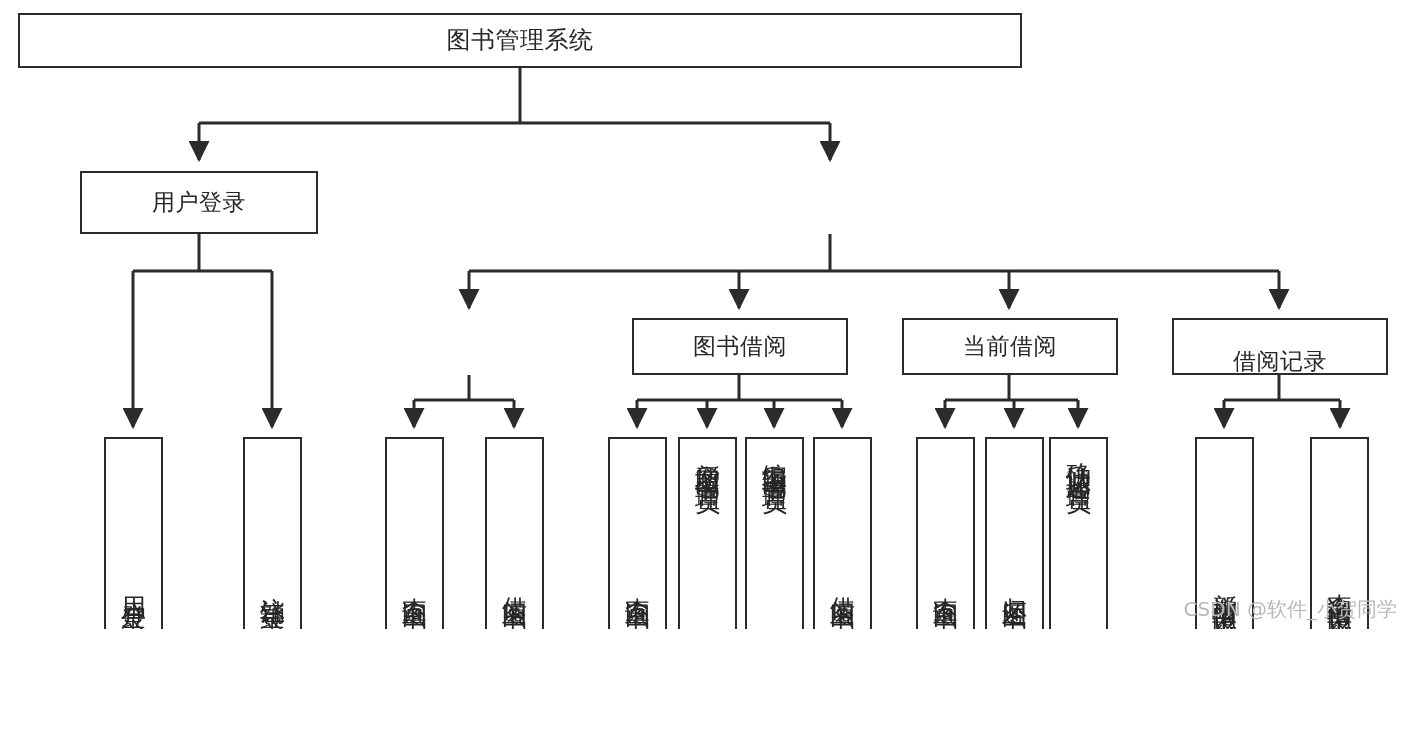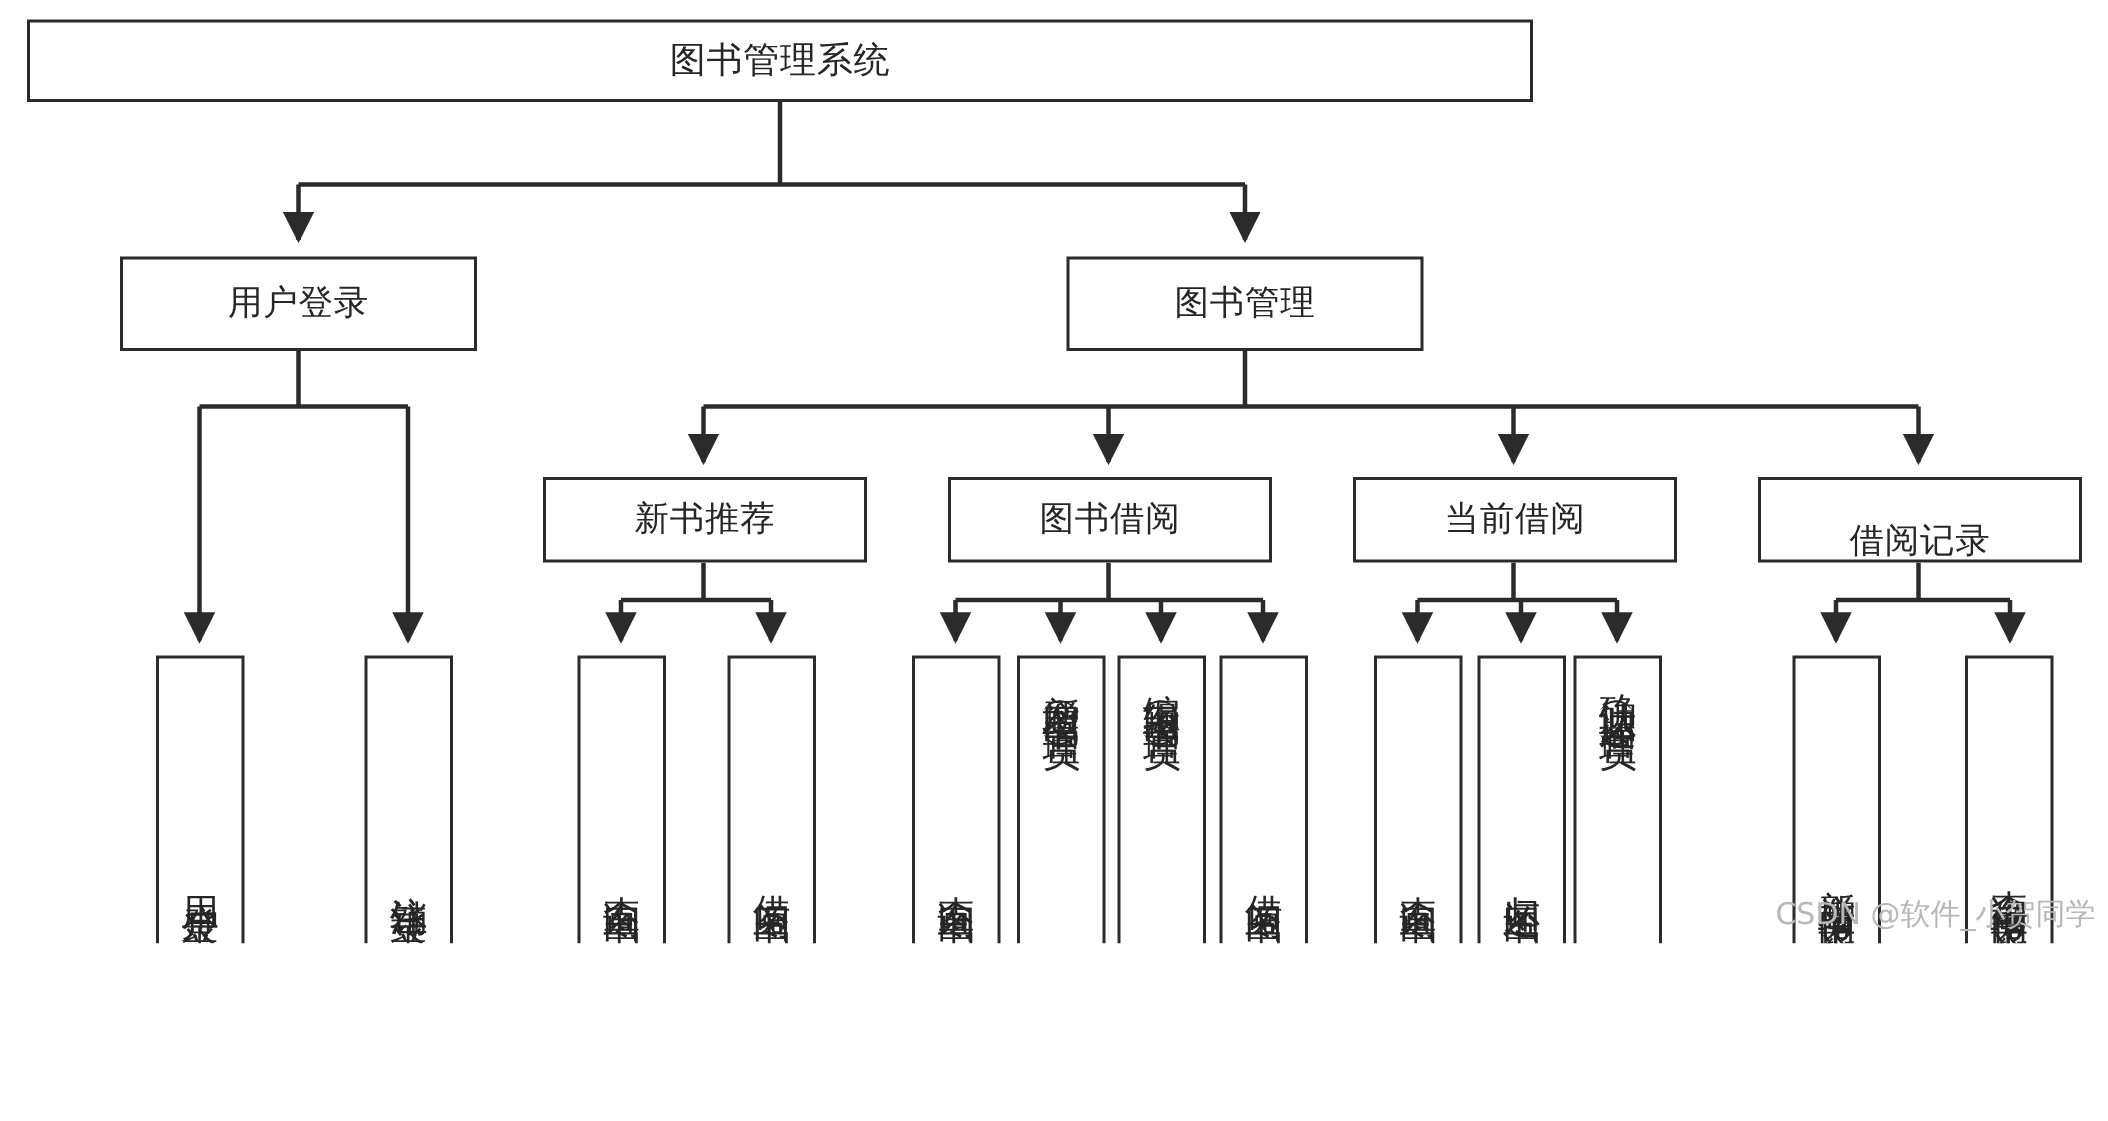--- a/index.html
+++ b/index.html
@@ -138,27 +138,21 @@
   </svg>
 
   <div class="node horiz root" style="left:18px; top:13px; width:1004px; height:55px;">
     <span class="node-label">图书管理系统</span>
   </div>
 
   <div class="node horiz" style="left:80px; top:171px; width:238px; height:63px;">
     <span class="node-label">用户登录</span>
   </div>
 
-  <div class="node horiz" style="left:711px; top:171px; width:238px; height:63px;">
-    <span class="node-label">图书管理</span>
-  </div>
-
-  <div class="node horiz" style="left:362px; top:318px; width:216px; height:57px;">
-    <span class="node-label">新书推荐</span>
-  </div>
+
 
   <div class="node horiz" style="left:902px; top:318px; width:216px; height:57px;">
     <span class="node-label">当前借阅</span>
   </div>
 
   <div class="node horiz" style="left:632px; top:318px; width:216px; height:57px;">
     <span class="node-label">图书借阅</span>
   </div>
 
   <div class="node horiz" style="left:1172px; top:318px; width:216px; height:57px;align-items:flex-end;">

